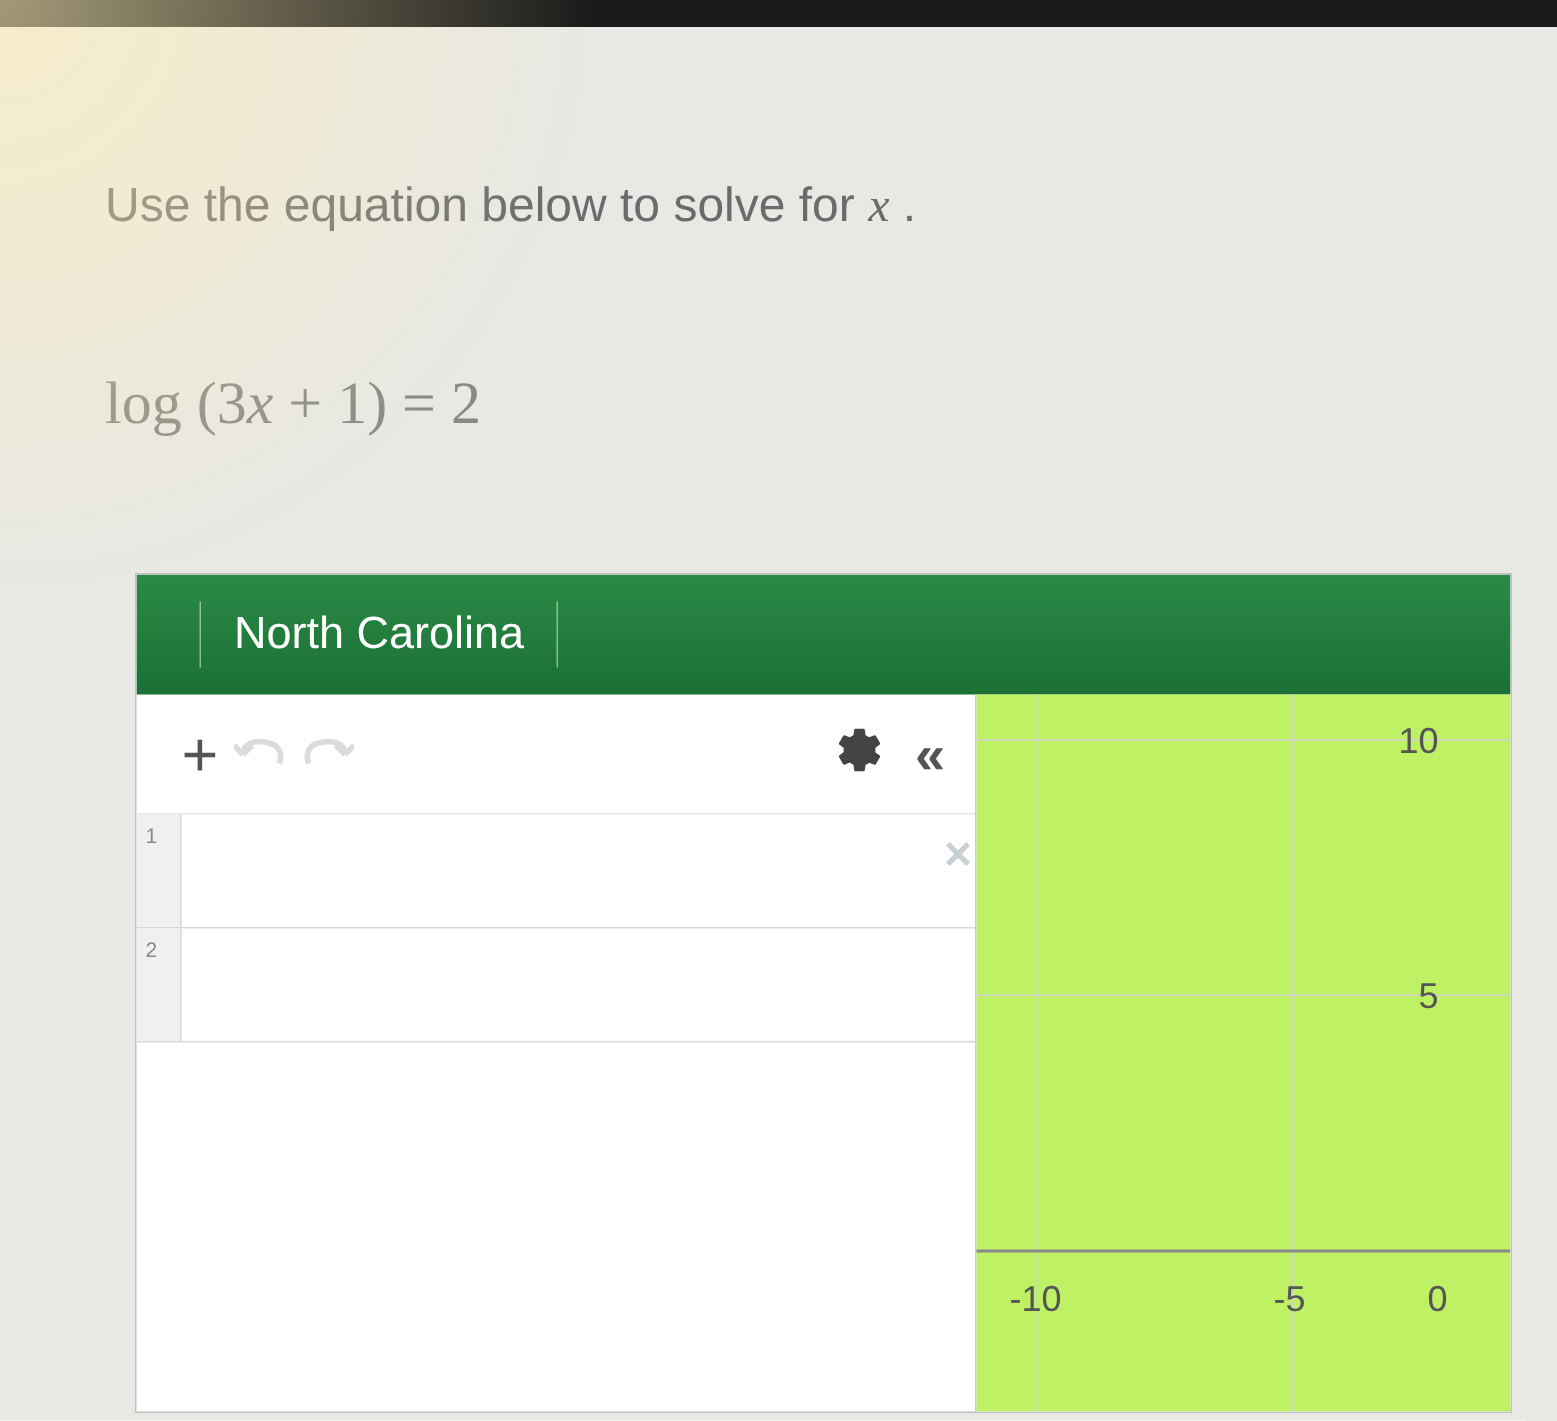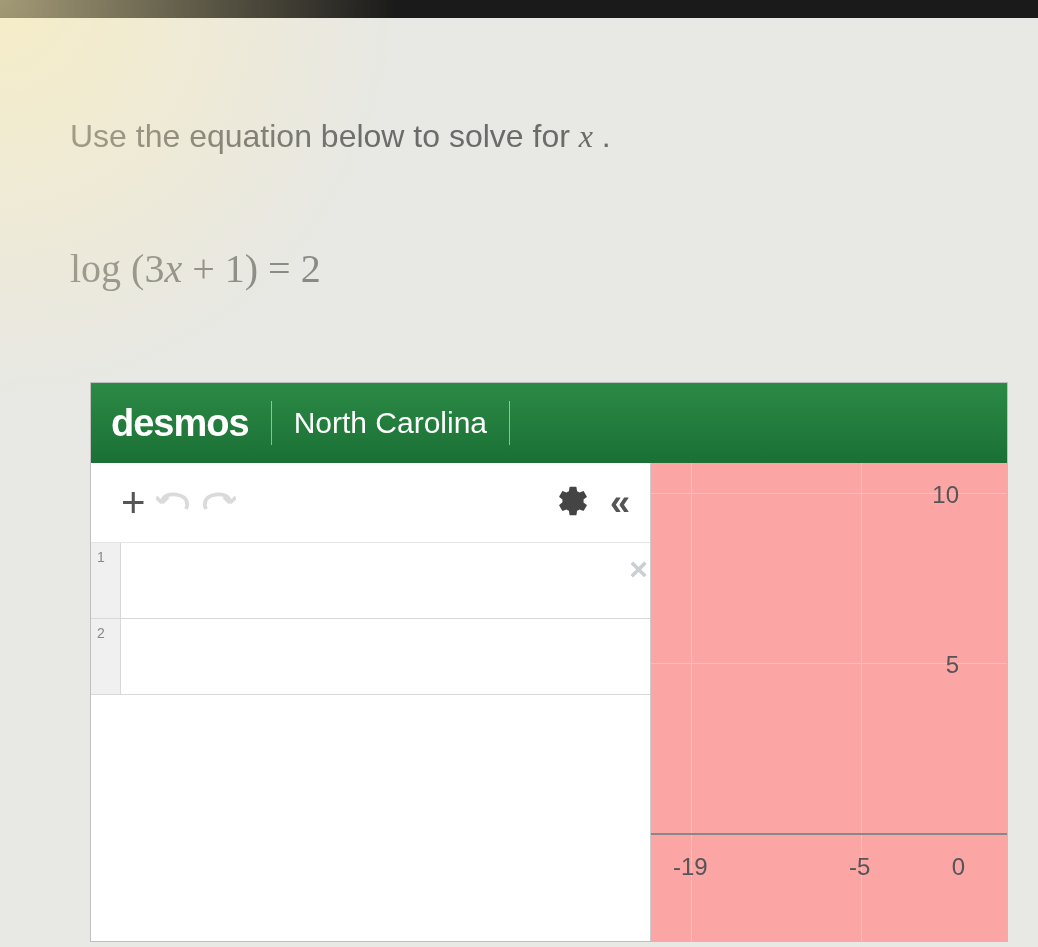--- a/index.html
+++ b/index.html
@@ -146,21 +146,21 @@
       right: 2px;
       top: 8px;
       font-size: 32px;
       color: #c8d0d4;
       cursor: pointer;
       font-weight: bold;
     }
     .graph-panel {
       flex: 1;
       position: relative;
-      background: #fca5a5;
+      background: #bef264;
     }
     .grid-line-v {
       position: absolute;
       width: 1px;
       background: #d0d0d0;
       top: 0;
       bottom: 0;
     }
     .grid-line-h {
       position: absolute;
@@ -193,21 +193,20 @@
   <div class="question-text">
     <span>Use the equation below to solve for </span><span class="var-x">x</span><span> .</span>
   </div>
 
   <div class="equation">
     log (3<span class="var">x</span> + 1) = 2
   </div>
 
   <div class="desmos-container">
     <div class="desmos-header">
-      <span class="desmos-logo">desmos</span>
       <div class="header-divider"></div>
       <span class="header-text">North Carolina</span>
       <div class="header-divider"></div>
     </div>
 
     <div class="desmos-body">
       <div class="expression-panel">
         <div class="expression-toolbar">
           <span class="plus-btn">+</span>
           <div class="undo-redo">
@@ -243,19 +242,19 @@
 
       <div class="graph-panel">
         <div class="grid-line-v" style="left:40px"></div>
         <div class="grid-line-v" style="left:210px"></div>
         <div class="grid-line-h" style="top:30px"></div>
         <div class="grid-line-h" style="top:200px"></div>
         <div class="axis-line-h" style="top:370px"></div>
 
         <span class="axis-label" style="top:18px; right:48px">10</span>
         <span class="axis-label" style="top:188px; right:48px">5</span>
-        <span class="axis-label" style="top:390px; left:22px">-19</span>
+        <span class="axis-label" style="top:390px; left:22px">-10</span>
         <span class="axis-label" style="top:390px; left:198px">-5</span>
         <span class="axis-label" style="top:390px; right:42px">0</span>
       </div>
     </div>
   </div>
 </div>
 
 </body></html>

